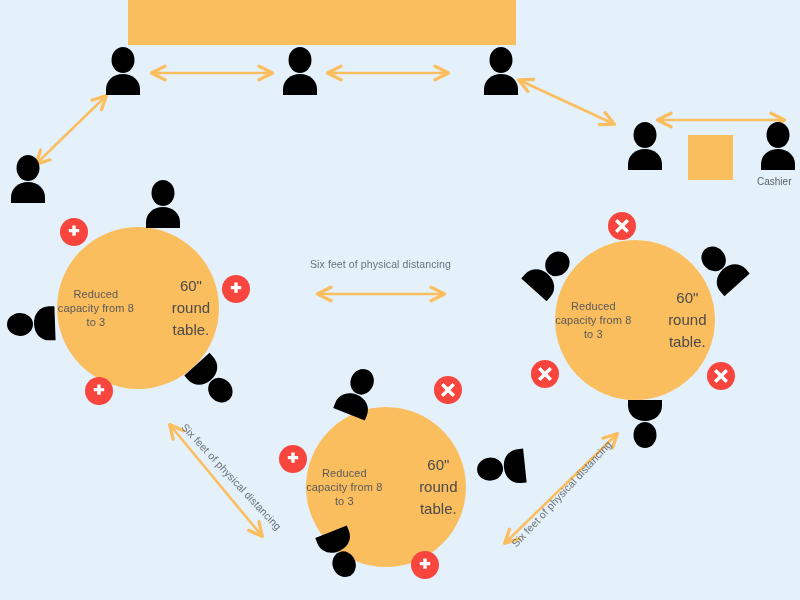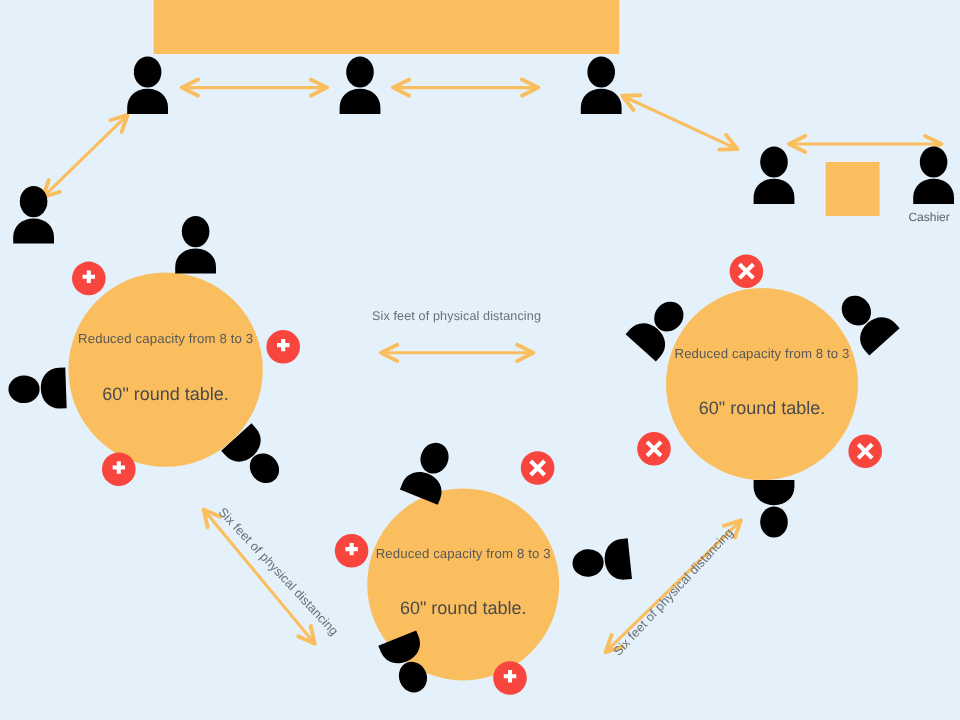--- a/index.html
+++ b/index.html
@@ -17,21 +17,21 @@
     background: #e4f1fb;
     overflow: hidden;
   }
 
   
   .table-round {
     position: absolute;
     border-radius: 50%;
     background: #fbbe5f;
     display: flex;
-    flex-direction: column;
+    flex-direction: row;
     align-items: center;
     justify-content: center;
     text-align: center;
     color: #4a4a4a;
     gap: 28px;
   }
   .table-line1 {
     font-size: 11px;
     line-height: 14px;
     letter-spacing: 0.1px;

